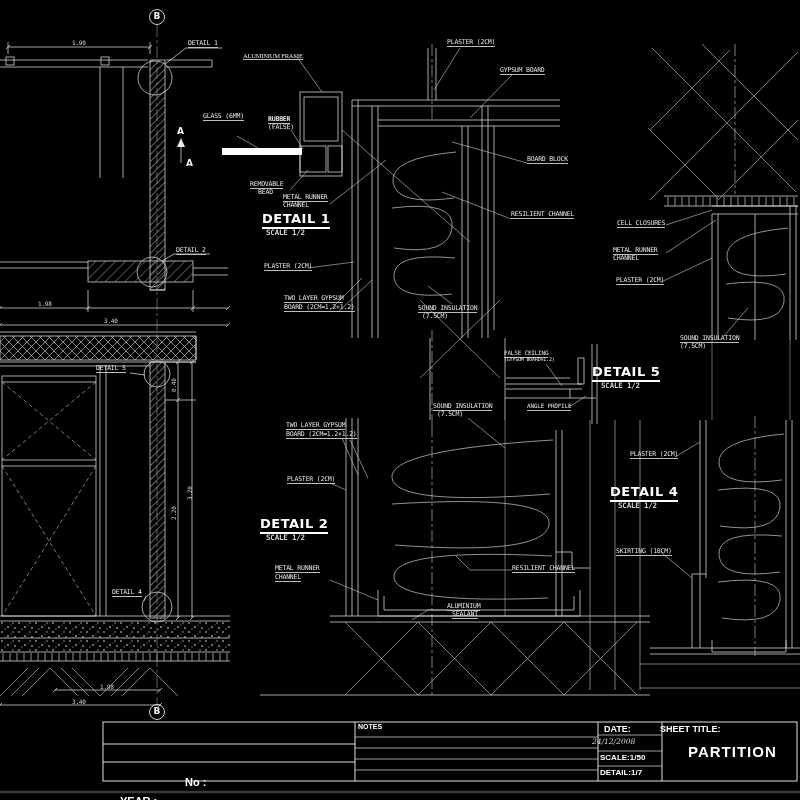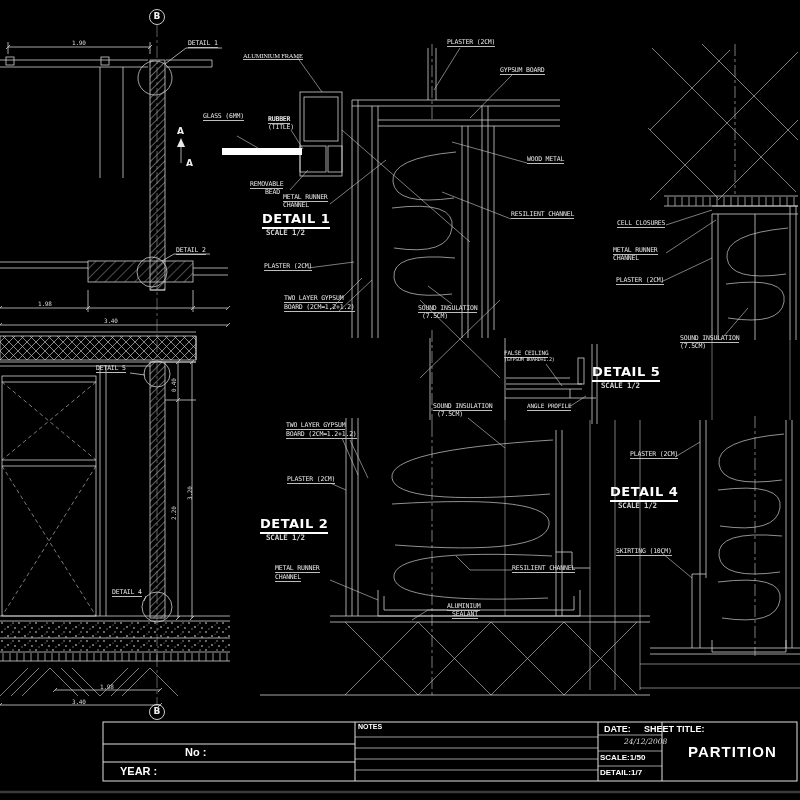--- a/index.html
+++ b/index.html
@@ -10,21 +10,21 @@
        letter-spacing:-0.2px;white-space:nowrap;line-height:1.15;}
   .u{border-bottom:1px solid #bdbdbd;padding-bottom:0px;}
   .title{font:bold 13px "DejaVu Sans", sans-serif;color:#fff;letter-spacing:.5px;
          border-bottom:2px solid #fff;padding-bottom:1px;}
   .scale{font:bold 7.5px "DejaVu Sans Mono", monospace;color:#cfcfcf;}
   .dim{font:6px "DejaVu Sans Mono", monospace;color:#d8d8d8;}
   .rot{transform:rotate(-90deg);transform-origin:left top;}
   .mark{position:absolute;color:#efefef;font:bold 9px "DejaVu Sans", sans-serif;text-align:center;}
   .secA{position:absolute;color:#efefef;font:bold 9px "DejaVu Sans", sans-serif;}
   .tb{position:absolute;color:#fff;font-family:"Liberation Sans", sans-serif;white-space:nowrap;}
-  .tb-no{font:bold 11px "Liberation Sans", sans-serif;}
+  .tb-no{font:bold 11px "Liberation Sans", sans-serif;margin-top:30px;}
   .tb-notes{font:bold 7px "Liberation Sans", sans-serif;}
   .tb-head{font:bold 9px "Liberation Sans", sans-serif;}
   .tb-date{font:italic 7.5px "DejaVu Serif", serif;color:#ddd;}
   .tb-sc{font:bold 8px "Liberation Sans", sans-serif;}
   .tb-sheet{font:bold 15px "Liberation Sans", sans-serif;letter-spacing:1px;}
 </style>
 </head>
 <body>
 
 <div id="sheet">
@@ -198,24 +198,24 @@
 <div class="lbl dim rot" style="left:170px;top:520px;">2.20</div>
 <div class="lbl dim rot" style="left:186px;top:500px;">3.20</div>
 <div class="lbl dim" style="left:100px;top:683px;">1.98</div>
 <div class="lbl dim" style="left:72px;top:698px;">3.40</div>
 
 <div class="lbl u" style="left:243px;top:52px;font-family:Liberation Serif, serif;">ALUMINIUM FRAME</div>
 <div class="lbl u" style="left:447px;top:39px;">PLASTER (2CM)</div>
 <div class="lbl u" style="left:500px;top:67px;">GYPSUM BOARD</div>
 <div class="lbl u" style="left:203px;top:113px;">GLASS (6MM)</div>
 <div class="lbl u" style="left:268px;top:116px;font-weight:bold;">RUBBER</div>
-<div class="lbl" style="left:268px;top:124px;">(TITLE)</div>
+<div class="lbl" style="left:268px;top:124px;">(FALSE)</div>
 <div class="lbl u" style="left:250px;top:181px;">REMOVABLE</div>
-<div class="lbl" style="left:265px;top:189px;">BEAD</div>
-<div class="lbl u" style="left:527px;top:156px;">WOOD METAL</div>
+<div class="lbl" style="left:258px;top:189px;">BEAD</div>
+<div class="lbl u" style="left:527px;top:156px;">BOARD BLOCK</div>
 <div class="lbl u" style="left:511px;top:211px;">RESILIENT CHANNEL</div>
 <div class="lbl u" style="left:283px;top:194px;">METAL RUNNER</div>
 <div class="lbl" style="left:283px;top:202px;">CHANNEL</div>
 <div class="lbl title" style="left:262px;top:211px;">DETAIL 1</div>
 <div class="lbl scale" style="left:266px;top:228px;">SCALE 1/2</div>
 <div class="lbl u" style="left:264px;top:263px;">PLASTER (2CM)</div>
 <div class="lbl u" style="left:284px;top:295px;">TWO LAYER GYPSUM</div>
 <div class="lbl u" style="left:284px;top:304px;">BOARD (2CM=1.2+1.2)</div>
 <div class="lbl u" style="left:418px;top:305px;">SOUND INSULATION</div>
 <div class="lbl" style="left:422px;top:313px;">(7.5CM)</div>
@@ -248,19 +248,19 @@
 
 <div class="lbl u" style="left:630px;top:451px;">PLASTER (2CM)</div>
 <div class="lbl title" style="left:610px;top:484px;">DETAIL 4</div>
 <div class="lbl scale" style="left:618px;top:501px;">SCALE 1/2</div>
 <div class="lbl u" style="left:616px;top:548px;">SKIRTING (10CM)</div>
 
 <div class="tb tb-no" style="left:185px;top:746px;">No :</div>
 <div class="tb tb-no" style="left:120px;top:765px;">YEAR :</div>
 <div class="tb tb-notes" style="left:358px;top:723px;">NOTES</div>
 <div class="tb tb-head" style="left:604px;top:724px;">DATE:</div>
-<div class="tb tb-date" style="left:624px;top:737px;">24/12/2008</div>
+<div class="tb tb-date" style="left:592px;top:737px;">24/12/2008</div>
 <div class="tb tb-sc" style="left:600px;top:753px;">SCALE:1/50</div>
 <div class="tb tb-sc" style="left:600px;top:768px;">DETAIL:1/7</div>
-<div class="tb tb-head" style="left:644px;top:724px;">SHEET TITLE:</div>
+<div class="tb tb-head" style="left:660px;top:724px;">SHEET TITLE:</div>
 <div class="tb tb-sheet" style="left:688px;top:743px;">PARTITION</div>
 
 </div>
 
 </body></html>

